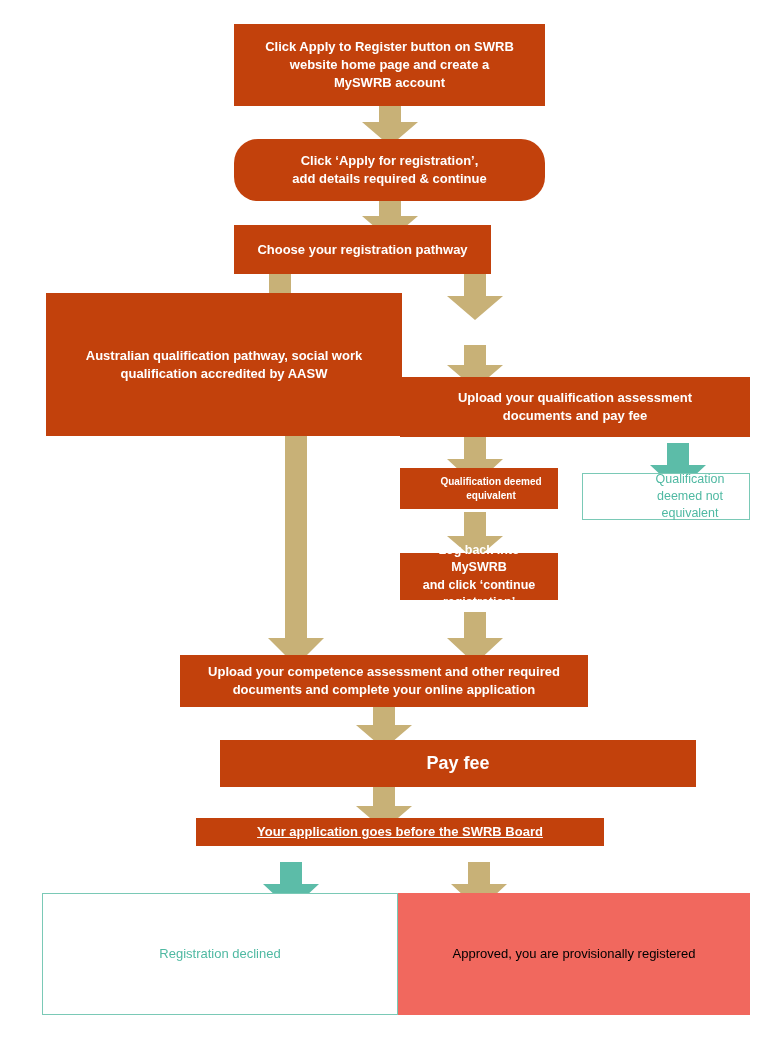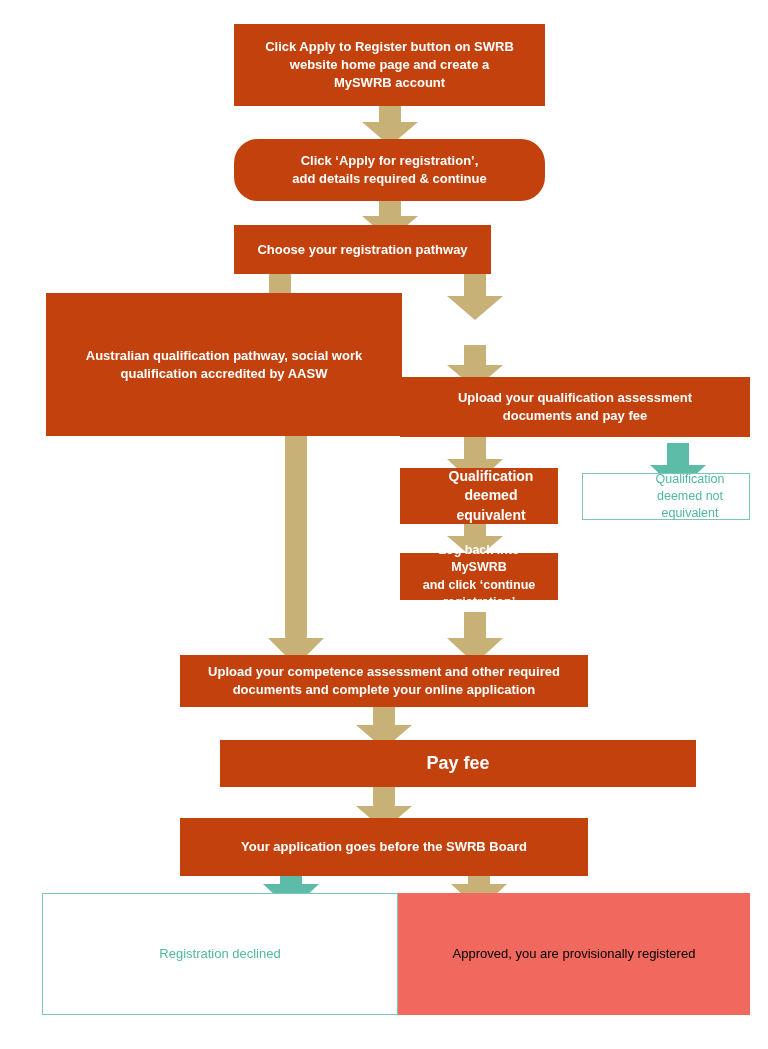--- a/index.html
+++ b/index.html
@@ -166,21 +166,21 @@
     <span class="node-label">Australian qualification pathway, social work
 qualification accredited by AASW</span>
   </div>
 
 
   <div class="node node-filled-blue" style="left:400px; top:377px; width:350px; height:60px; font-size:13px;">
     <span class="node-label">Upload your qualification assessment
 documents and pay fee</span>
   </div>
 
-  <div class="node node-filled-blue" style="left:400px; top:468px; width:158px; height:56px; font-size:14px;padding-left:24px;">
+  <div class="node node-filled-blue" style="left:400px; top:468px; width:158px; height:41px; font-size:10px;padding-left:24px;">
     <span class="node-label">Qualification deemed
 equivalent</span>
   </div>
 
   <div class="node node-outline-teal" style="left:582px; top:473px; width:168px; height:47px; font-size:12.5px;padding-left:48px;">
     <span class="node-label">Qualification deemed not
 equivalent</span>
   </div>
 
   <div class="node node-filled-blue" style="left:400px; top:553px; width:158px; height:47px; font-size:12.5px;">
@@ -191,21 +191,21 @@
 
   <div class="node node-filled-blue" style="left:180px; top:655px; width:408px; height:52px; font-size:13px;">
     <span class="node-label">Upload your competence assessment and other required
 documents and complete your online application</span>
   </div>
 
   <div class="node node-filled-blue" style="left:180px; top:740px; width:476px; height:47px; font-size:18px;margin-left:40px;">
     <span class="node-label">Pay fee</span>
   </div>
 
-  <div class="node node-filled-blue" style="left:180px; top:818px; width:408px; height:58px; font-size:13px;">
+  <div class="node node-filled-blue" style="left:196px; top:818px; width:408px; height:28px; font-size:13px;text-decoration:underline;">
     <span class="node-label">Your application goes before the SWRB Board</span>
   </div>
 
   <div class="node node-outline-teal" style="left:18px; top:893px; width:356px; height:122px; font-size:13px;margin-left:24px;">
     <span class="node-label">Registration declined</span>
   </div>
 
   <div class="node node-filled-red" style="left:398px; top:893px; width:352px; height:122px; font-size:13px;">
     <span class="node-label">Approved, you are provisionally registered</span>
   </div>

